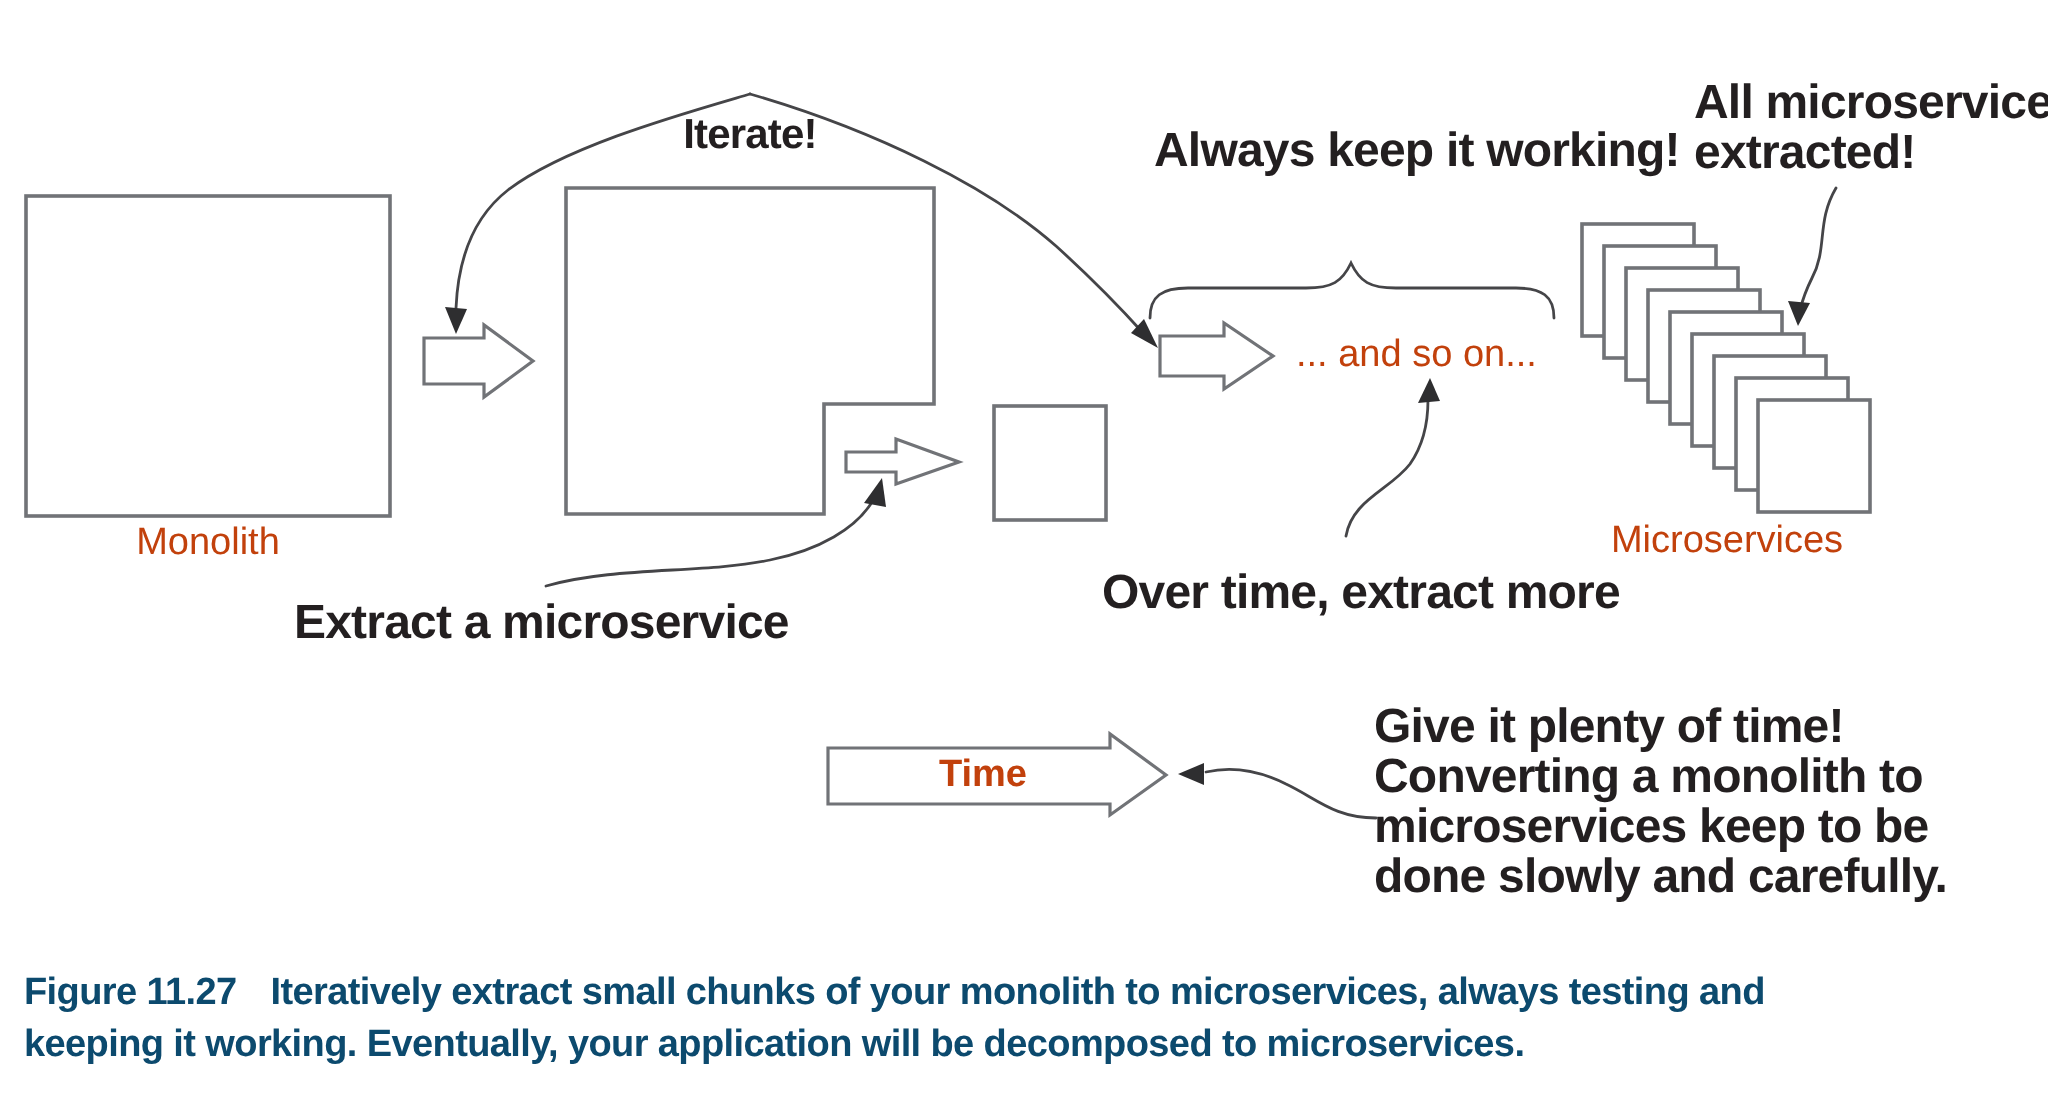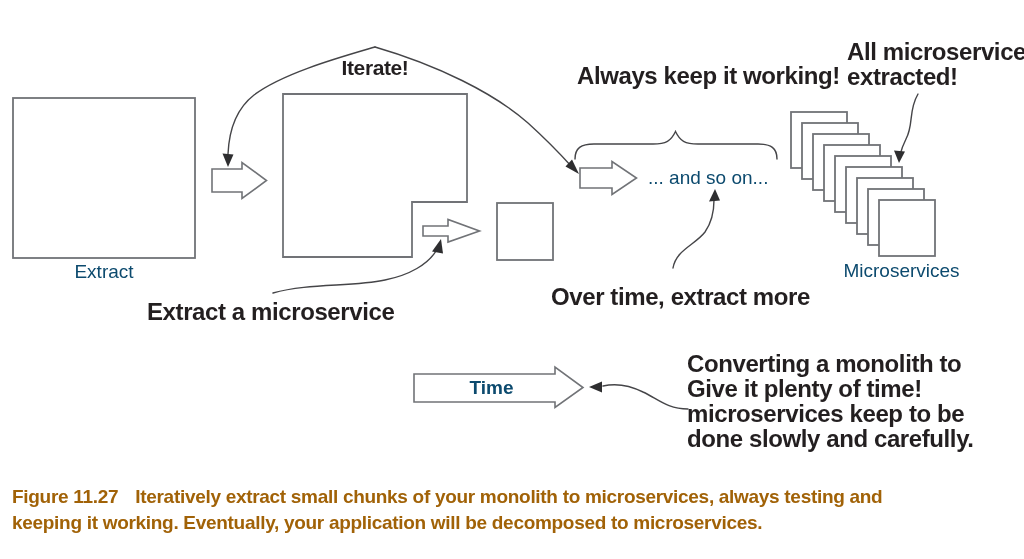--- a/index.html
+++ b/index.html
@@ -6,26 +6,26 @@
   body{width:1024px;height:559px;font-family:"Liberation Sans",sans-serif;}
   .stage{position:relative;width:1024px;height:559px;background:#ffffff;overflow:hidden;}
   .stage svg{position:absolute;left:0;top:0;}
 
   svg .shape{fill:#ffffff;stroke:#717377;stroke-width:1.8;}
   svg .blockarrow{fill:#ffffff;stroke:#717377;stroke-width:1.6;stroke-linejoin:miter;}
   svg .curve{fill:none;stroke:#454548;stroke-width:1.4;stroke-linecap:round;}
   svg .ahead{fill:#2e2e30;stroke:none;}
 
   .txt{position:absolute;white-space:nowrap;}
-  .lbl{color:#0c4a6e;font-size:19px;font-weight:normal;}
+  .lbl{color:#c2410c;font-size:19px;font-weight:normal;}
   .ann{color:#231f20;font-size:24px;font-weight:bold;line-height:25px;letter-spacing:-0.4px;}
   .center{text-align:center;}
   .iterate{font-size:21px;margin-top:38px;}
   .always{line-height:26px;}
-  .caption{position:absolute;left:12px;top:484px;color:#a16207;font-size:19px;
+  .caption{position:absolute;left:12px;top:484px;color:#0c4a6e;font-size:19px;
            font-weight:bold;line-height:26px;letter-spacing:-0.3px;white-space:nowrap;}
   .cap-gap{display:inline-block;width:17px;}
 </style>
 </head>
 <body>
 
 <div class="stage">
 
   <svg width="1024" height="470" viewBox="0 0 1024 470">
 
@@ -71,46 +71,46 @@
 
     <path class="curve" d="M 918,94 C 908,111 914,124 906,139 C 902,147 901,151 900,155"></path>
     <polygon class="ahead" points="899,163 894,150.5 905,151.5"></polygon>
 
     <path class="curve" d="M 688,409 C 667,409 658,399 643,392 C 629,385 616,383 603,386"></path>
     <polygon class="ahead" points="589,387 602,381.5 602,392.5"></polygon>
   </svg>
 
   <div class="txt ann iterate center" style="left:335px;top:17px;width:80px;">Iterate!</div>
 
-  <div class="txt lbl center" style="left:13px;top:261px;width:182px;">Extract</div>
+  <div class="txt lbl center" style="left:13px;top:261px;width:182px;">Monolith</div>
 
   <div class="txt ann" style="left:147px;top:299px;">Extract a microservice</div>
 
   <div class="txt ann always" style="left:562px;top:63px;margin-left:15px;">
     <div>Always keep it working!</div>
   </div>
 
   <div class="txt lbl" style="left:648px;top:167px;">... and so on...</div>
 
   <div class="txt ann" style="left:551px;top:273px;margin-top:11px;">
     <div>Over time, extract more</div>
   </div>
 
   <div class="txt ann" style="left:847px;top:39px;">
     <div>All microservices</div>
     <div>extracted!</div>
   </div>
 
-  <div class="txt lbl center" style="left:829px;top:260px;width:145px;">Microservices</div>
+  <div class="txt lbl center" style="left:791px;top:260px;width:145px;">Microservices</div>
 
   <div class="txt lbl center" style="left:414px;top:377px;width:155px;font-weight:bold;">Time</div>
 
   <div class="txt ann" style="left:687px;top:351px;">
+    <div>Give it plenty of time!</div>
     <div>Converting a monolith to</div>
-    <div>Give it plenty of time!</div>
     <div>microservices keep to be</div>
     <div>done slowly and carefully.</div>
   </div>
 
   <div class="caption">
     <div><span>Figure 11.27</span><span class="cap-gap"></span><span>Iteratively extract small chunks of your monolith to microservices, always testing and</span></div>
     <div>keeping it working. Eventually, your application will be decomposed to microservices.</div>
   </div>
 
 </div>

